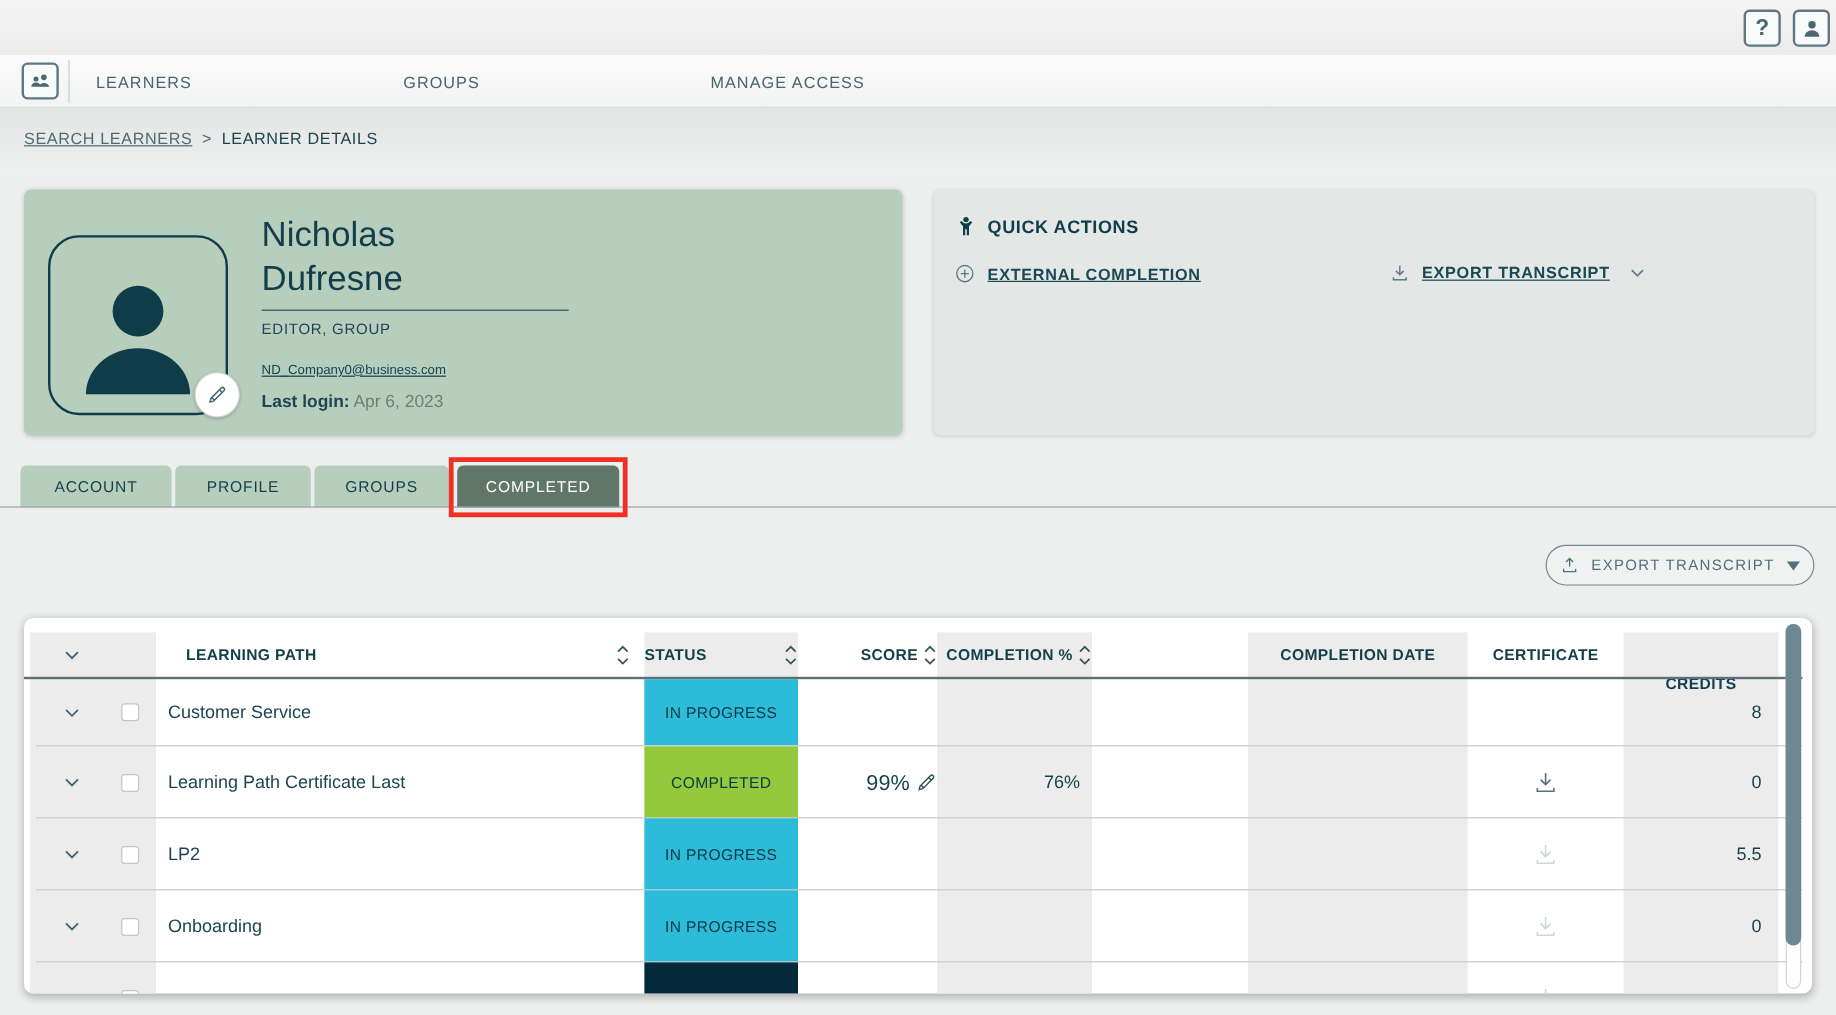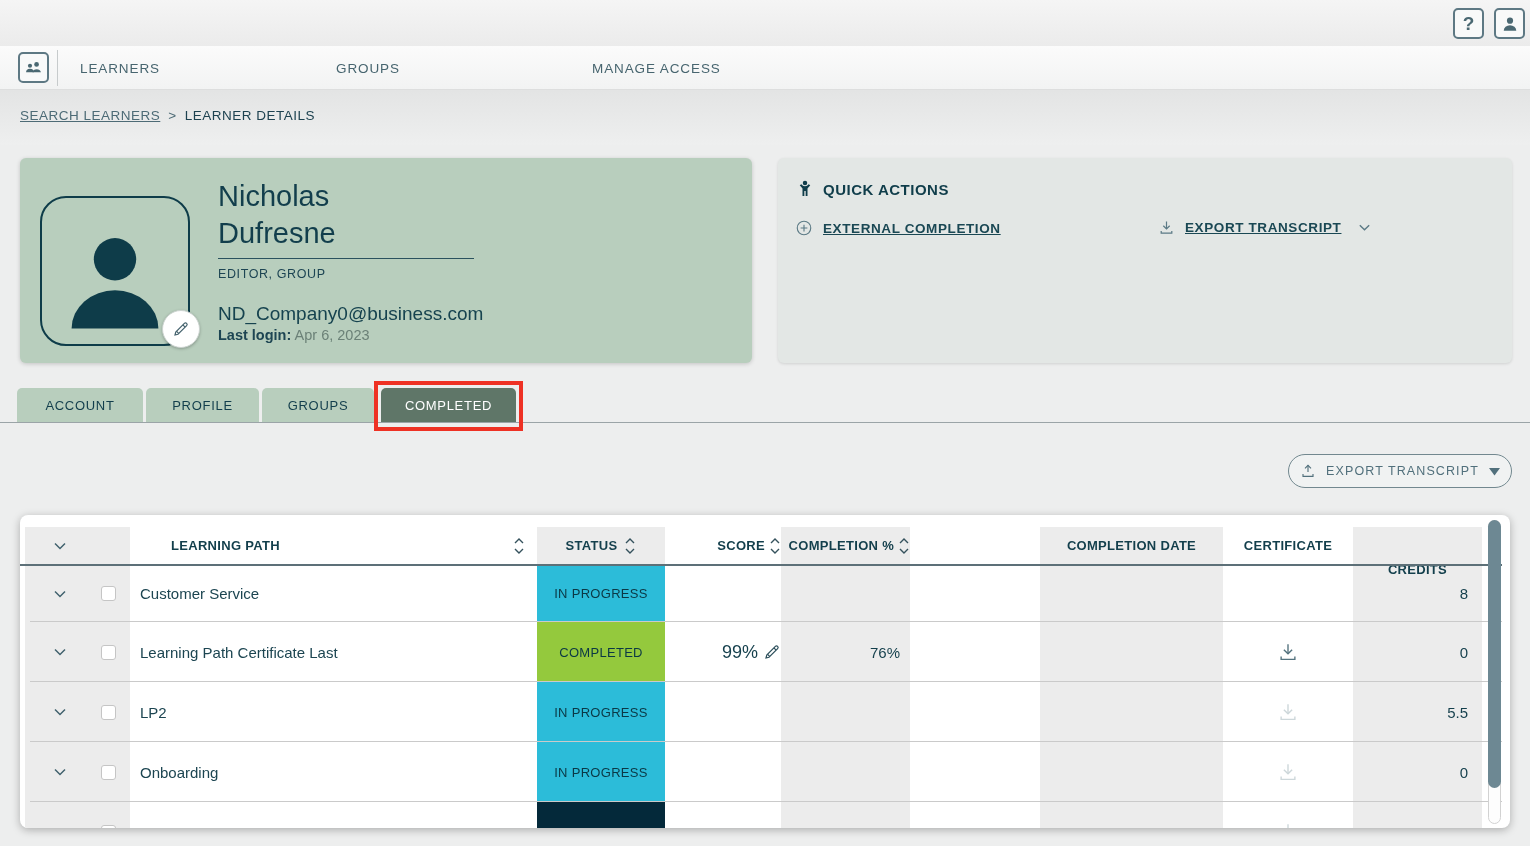--- a/index.html
+++ b/index.html
@@ -36,22 +36,22 @@
     background:#b8cebd; border-radius:6px; box-shadow:0 1px 4px rgba(0,0,0,.18); }
   .avatar-frame { left:20px; top:38px; width:150px; height:150px;
     border:2.5px solid #0e3c49; border-radius:26px;
     display:flex; align-items:flex-end; justify-content:center; overflow:hidden; }
   .edit-badge { left:142px; top:152px; width:38px; height:38px; border-radius:50%;
     background:#fff; border:1px solid #ccd4d0; box-shadow:0 1px 3px rgba(0,0,0,.25);
     display:flex; align-items:center; justify-content:center; color:#44626d; cursor:pointer; }
   .learner-name { left:198px; top:20px; font-size:29px; line-height:37px; color:#123e4c; }
   .name-divider { left:198px; top:100px; width:256px; height:1px; background:#2a525e; }
   .learner-role { left:198px; top:109px; font-size:12.5px; letter-spacing:.6px; color:#1d4553; }
-  .learner-email { left:198px; top:145px; font-size:19px; color:#16434f;
-    cursor:pointer; }
+  .learner-email { left:198px; top:145px; font-size:11px; color:#16434f;
+    text-decoration:underline; cursor:pointer; }
   .last-login { left:198px; top:169px; font-size:14.5px; color:#6b8177; }
   .last-login b { color:#1d4553; }
 
   
   .quick-panel { left:778px; top:158px; width:734px; height:205px;
     background:#e3e7e5; border-radius:6px; box-shadow:0 1px 3px rgba(0,0,0,.12); }
   .qa-title { left:17px; top:21px; display:flex; gap:8px; align-items:center;
     font-size:15px; font-weight:bold; letter-spacing:.5px; color:#0f3d4a; }
   .qa-link { top:61px; display:flex; gap:10px; align-items:center; cursor:pointer;
     font-size:13.5px; letter-spacing:.6px; color:#1a4854; }
@@ -252,29 +252,29 @@
   <div class="stripe" style="left:761px;width:129px;"></div>
   <div class="stripe" style="left:1020px;width:183px;"></div>
   <div class="stripe" style="left:1333px;width:129px;"></div>
 
   <div class="hcell chev" style="left:30px;width:20px;justify-content:center;">
     <svg width="16" height="16" viewBox="0 0 16 16" fill="none" stroke="currentColor" stroke-width="1.5">
         <path d="M3 5.5l5 5 5-5"></path>
       </svg>
   </div>
   <div class="hcell" style="left:110px;width:407px;">
-    <span style="margin-left:41px;">LEARNING PATH</span>
+    <span style="margin-left:25px;">LEARNING PATH</span>
     <span class="sort-icon" style="margin-left:auto;margin-right:12px;">
       <svg width="12" height="20" viewBox="0 0 12 20" fill="none" stroke="currentColor" stroke-width="1.4">
           <path d="M2 7l4-4 4 4"></path>
           <path d="M2 13l4 4 4-4"></path>
         </svg>
     </span>
   </div>
-  <div class="hcell" style="left:517px;width:128px;justify-content:center;gap:7px;">
+  <div class="hcell" style="left:517px;width:128px;justify-content:space-between;gap:7px;">
     <span>STATUS</span>
     <span class="sort-icon">
       <svg width="12" height="20" viewBox="0 0 12 20" fill="none" stroke="currentColor" stroke-width="1.4">
           <path d="M2 7l4-4 4 4"></path>
           <path d="M2 13l4 4 4-4"></path>
         </svg>
     </span>
   </div>
   <div class="hcell" style="left:645px;width:116px;justify-content:flex-end;gap:4px;">
     <span>SCORE</span>

